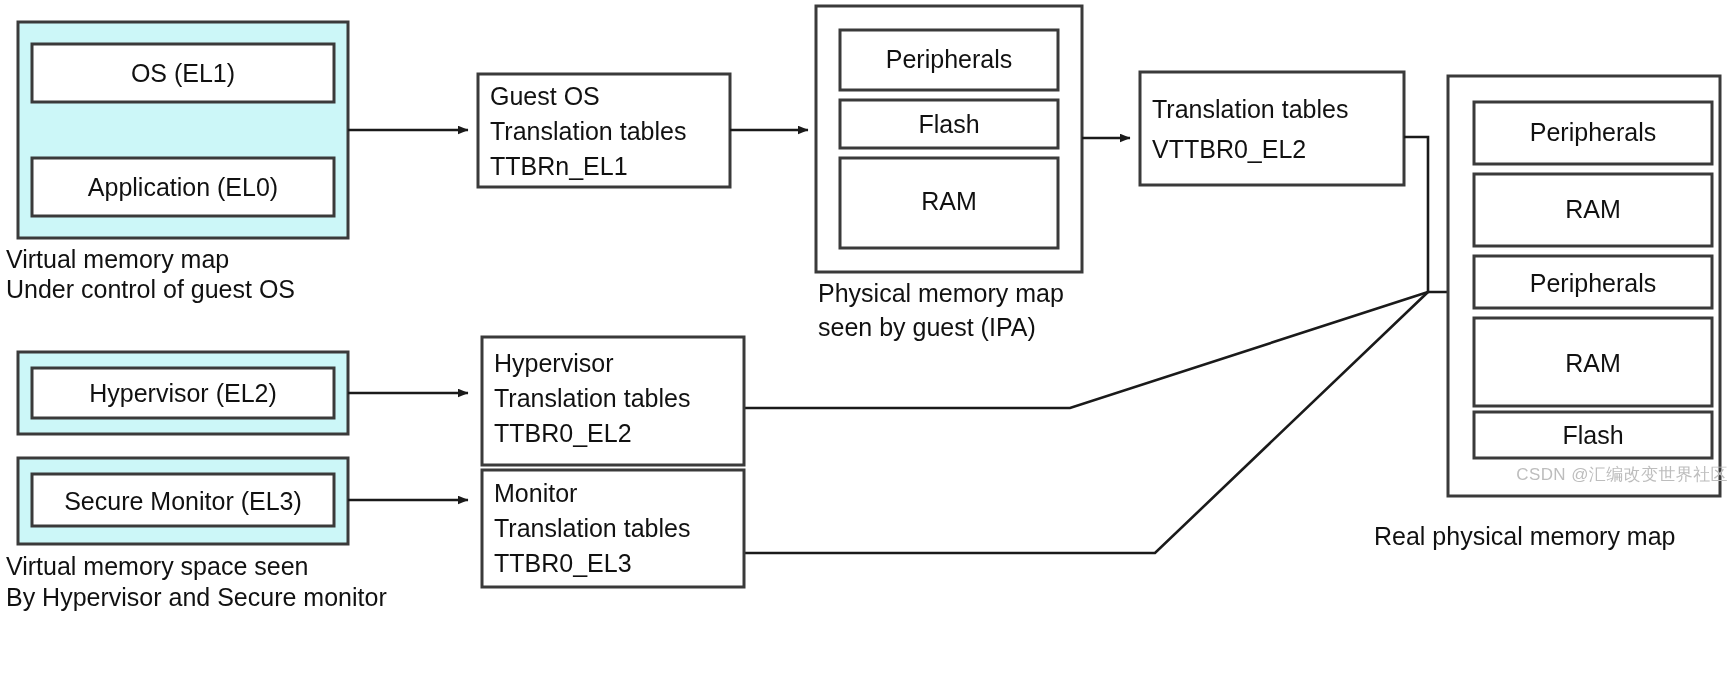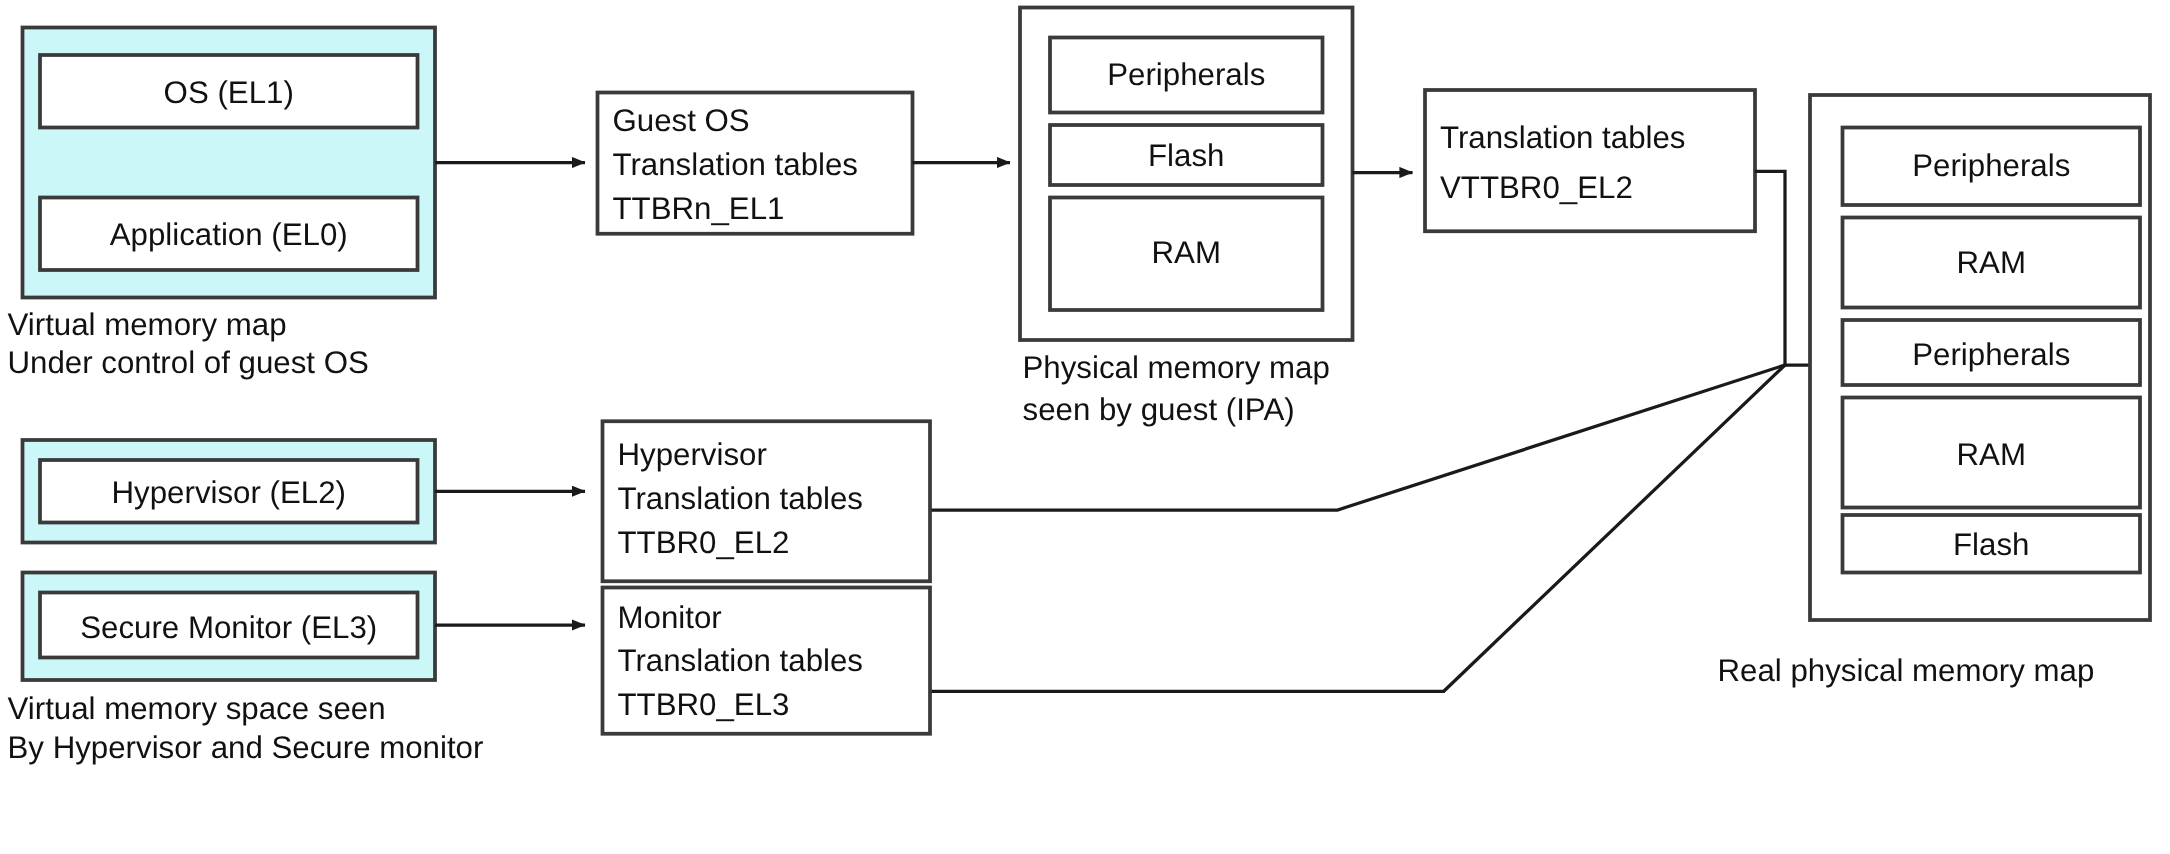--- a/index.html
+++ b/index.html
@@ -179,14 +179,15 @@
 
     <g>
       <rect class="box-plain" x="482" y="470" width="262" height="117"></rect>
       <text class="lbl lbl-left" x="494" y="502">Monitor</text>
       <text class="lbl lbl-left" x="494" y="537">Translation tables</text>
       <text class="lbl lbl-left" x="494" y="572">TTBR0_EL3</text>
     </g>
 
   </svg>
 
+  <div class="watermark">CSDN @汇编改变世界社区</div>
 
 </div>
 
 </body></html>

